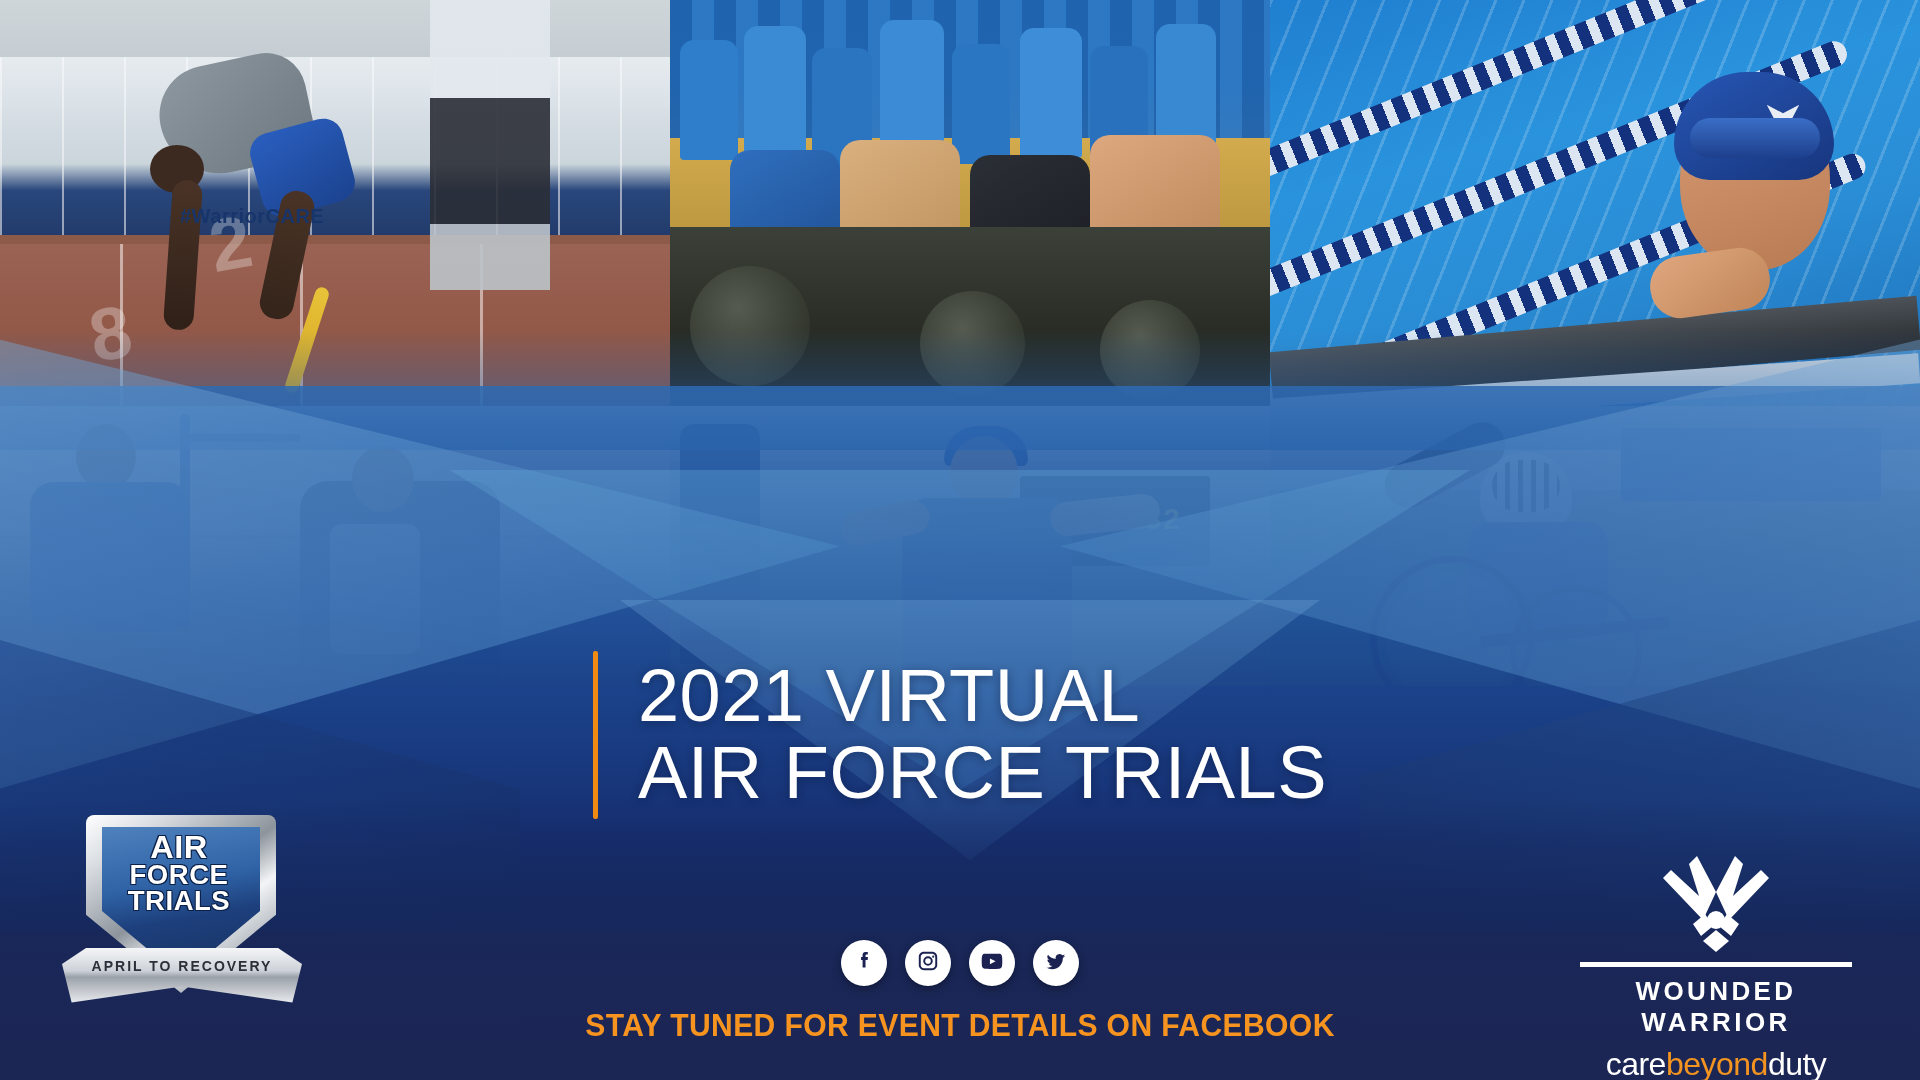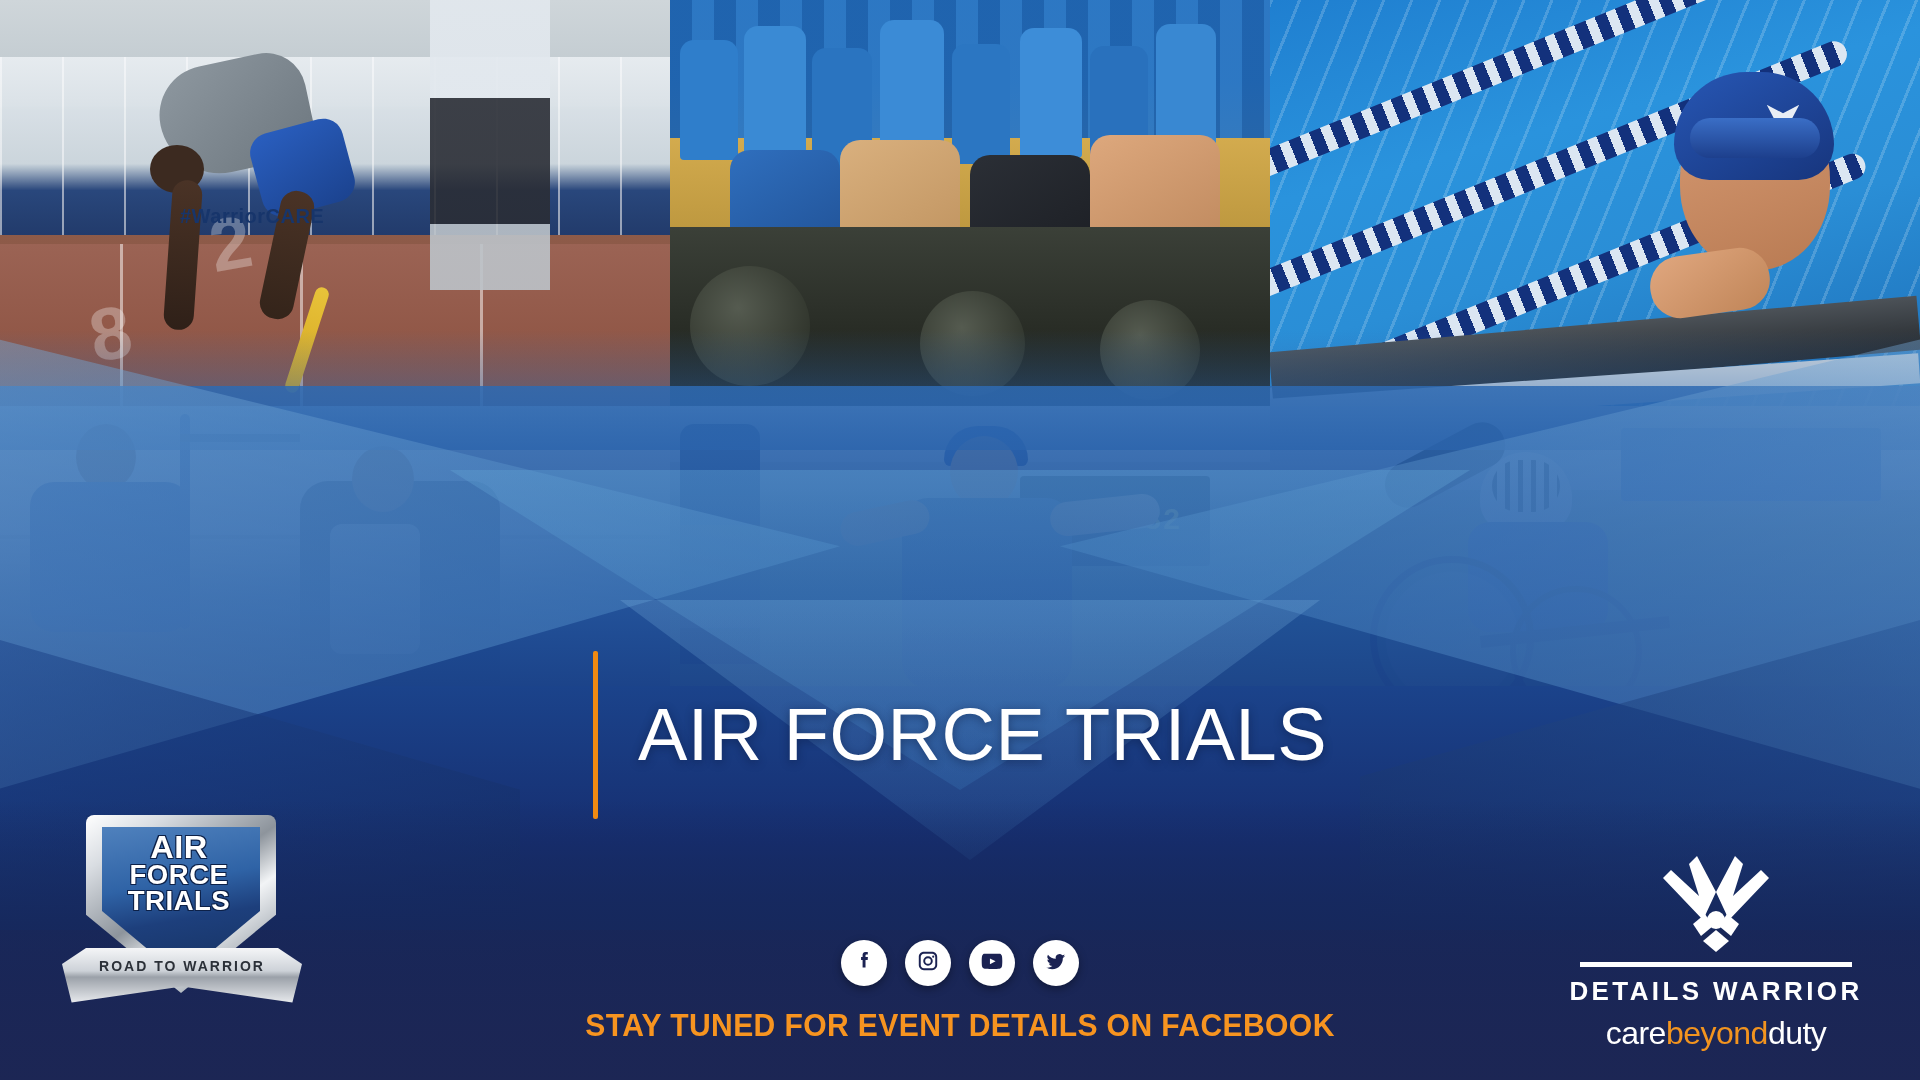--- a/index.html
+++ b/index.html
@@ -327,34 +327,35 @@
     <div class="g-chev2"></div>
     <div class="g-left-dark"></div>
     <div class="g-right-dark"></div>
     <div class="g-bottom"></div>
     <div class="g-bottom-band"></div>
   </div>
 
   <div class="headline">
     <div class="divider"></div>
     <div class="title-block">
+      <span>2021 VIRTUAL</span>
       <span>AIR FORCE TRIALS</span>
     </div>
   </div>
 
   <div class="shield-logo">
     <div class="shield-outer"></div>
     <div class="shield-inner"></div>
     <div class="shield-text">
       <span class="l1">AIR</span>
       <span class="l2">FORCE</span>
       <span class="l3">TRIALS</span>
     </div>
     <div class="ribbon"></div>
-    <div class="ribbon-text">ROAD TO WARRIOR</div>
+    <div class="ribbon-text">APRIL TO RECOVERY</div>
   </div>
 
   <div class="social">
     <a class="s-icon" href="#">
       <span>
         <svg width="26" height="26" viewBox="0 0 24 24">
             <path d="M15.6 8.3h-2.2V6.9c0-.6.4-.8.7-.8h1.4V3.6h-2c-2.3 0-2.8 1.7-2.8 2.8v1.9H9.3v2.7h1.4V18h2.7v-7h2l.2-2.7z"></path>
           </svg>
       </span>
     </a>
@@ -390,19 +391,19 @@
           <path d="M75 44 L56 8 L48 16 L58 48 L30 22 L22 30 L62 72 Z"></path>
           <path d="M75 44 L94 8 L102 16 L92 48 L120 22 L128 30 L88 72 Z"></path>
           <circle cx="75" cy="72" r="9"></circle>
           <path d="M52 76 l12 -10 8 12 -12 10 z"></path>
           <path d="M98 76 l-12 -10 -8 12 12 10 z"></path>
           <path d="M75 82 l13 11 -13 11 -13 -11 z"></path>
         </g>
       </svg>
     </div>
     <div class="ww-rule"></div>
-    <div class="ww-name">DETAILS WARRIOR</div>
+    <div class="ww-name">WOUNDED WARRIOR</div>
     <div class="ww-tag">
       <span class="w">care</span><span class="o">beyond</span><span class="w">duty</span>
     </div>
   </div>
 
 </div>
 
 </body></html>

